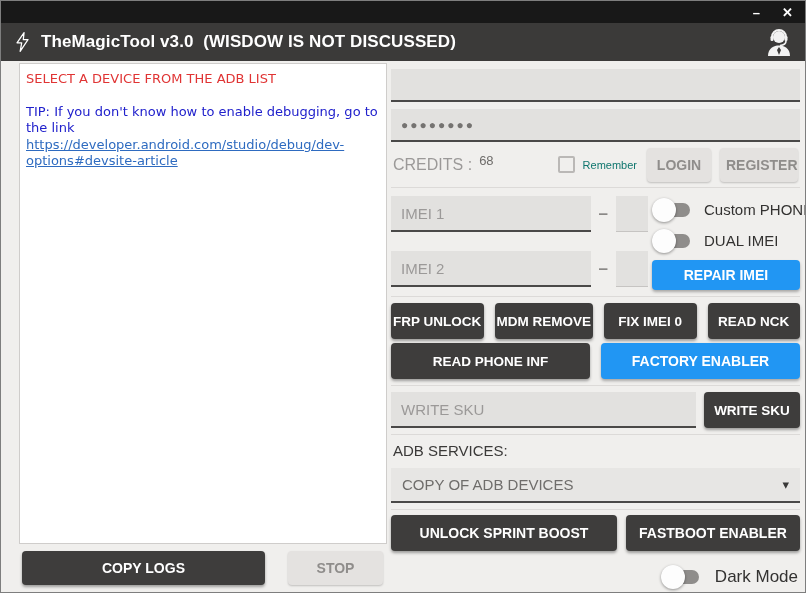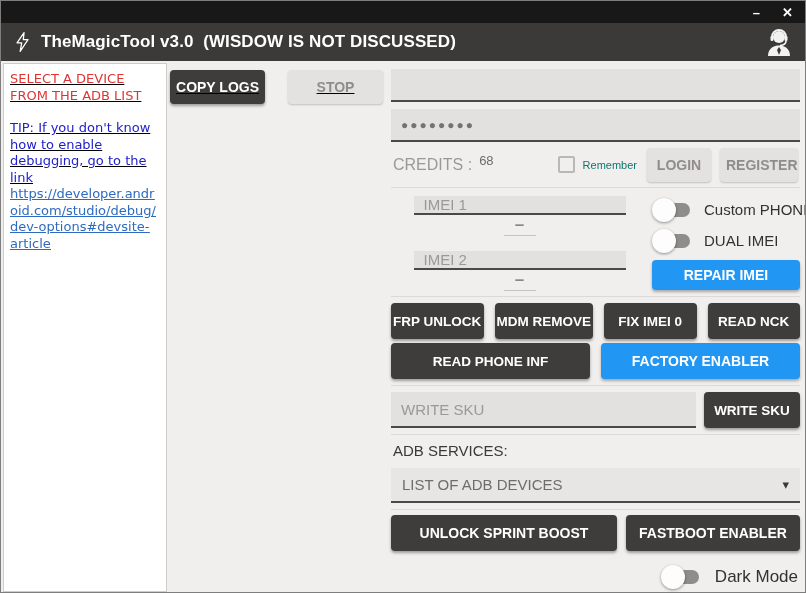--- a/index.html
+++ b/index.html
@@ -32,21 +32,21 @@
   .app-title {
     color:#fff; font-weight:bold; font-size:17px; margin-left:9px;
     letter-spacing:0.1px; white-space:pre;
   }
   .avatar { margin-left:auto; display:flex; align-items:center; }
 
   
   .body { flex:1; display:flex; min-height:0; }
 
   
-  .left-col { width:386px; flex:0 0 386px; display:flex; padding:2px 0 0 2px;text-decoration:underline; }
+  .left-col { width:386px; flex:0 0 386px; display:flex; flex-direction:column; padding:2px 0 0 18px; }
   .log-panel {
     flex:1; background:#fff; border:1px solid #cfcdcb;
     padding:7px 6px; overflow:hidden;
     font-family:"DejaVu Sans", sans-serif; font-size:13px; line-height:16.5px;
   }
   .log-red  { color:#e03434; }
   .log-tip  { color:#2121cc; margin-top:16px; }
   .log-link { color:#2e6bc0; text-decoration:underline; overflow-wrap:break-word; display:block; }
   .left-footer { height:48px; flex:0 0 48px; display:flex; align-items:center; gap:23px; padding:0 4px 0 3px; }
 
@@ -82,21 +82,21 @@
   .btn-blue {
     background:#2196f3; color:#fff; border:none; border-radius:4px;
     font-weight:bold; font-size:14px; box-shadow:0 2px 3px rgba(0,0,0,.30);
     white-space:nowrap;
   }
   .login-btn { width:64px; height:34px; margin-right:9px; }
   .register-btn { width:78px; height:34px; }
 
   .imei-section { display:flex; padding:8px 0 6px; border-bottom:1px solid #dcdad8; }
   .imei-left { flex:1; min-width:0; }
-  .imei-row { display:flex; align-items:center; height:36px;flex-direction:column; }
+  .imei-row { display:flex; align-items:center; height:36px; }
   .imei-row.second { margin-top:19px; }
   .imei-input { height:36px; flex:1; max-width:212px; }
   .imei-dash { color:#8a8886; font-weight:bold; margin:0 8px; font-size:17px; }
   .imei-box { width:32px; height:36px; background:#e2e1df; border-bottom:1px solid #c6c4c2; }
   .imei-right { width:152px; flex:0 0 152px; display:flex; flex-direction:column; padding-left:4px; }
   .toggle-row { display:flex; align-items:center; height:27px; }
   .toggle-row.second { margin-top:4px; }
   .switch { position:relative; width:33px; height:14px; background:#8f8d8b; border-radius:7px; margin:0 14px 0 5px; flex:0 0 33px; }
   .switch .knob {
     position:absolute; left:-5px; top:-5px; width:24px; height:24px;
@@ -233,21 +233,21 @@
         </div>
       </div>
 
       <div class="sku-row">
         <input class="input sku-input" type="text" placeholder="WRITE SKU" style="">
         <button class="btn-dark sku-btn">WRITE SKU</button>
       </div>
 
       <div class="adb-label">ADB SERVICES:</div>
       <div class="dropdown">
-        <span>LIST OF ADB DEVICES</span>
+        <span>COPY OF ADB DEVICES</span>
         <span class="caret">▾</span>
       </div>
       <div class="divider"></div>
 
       <div class="services-row">
         <button class="btn-dark sprint-btn">UNLOCK SPRINT BOOST</button>
         <button class="btn-dark fastboot-btn">FASTBOOT ENABLER</button>
       </div>
 
       <div class="darkmode-row">

